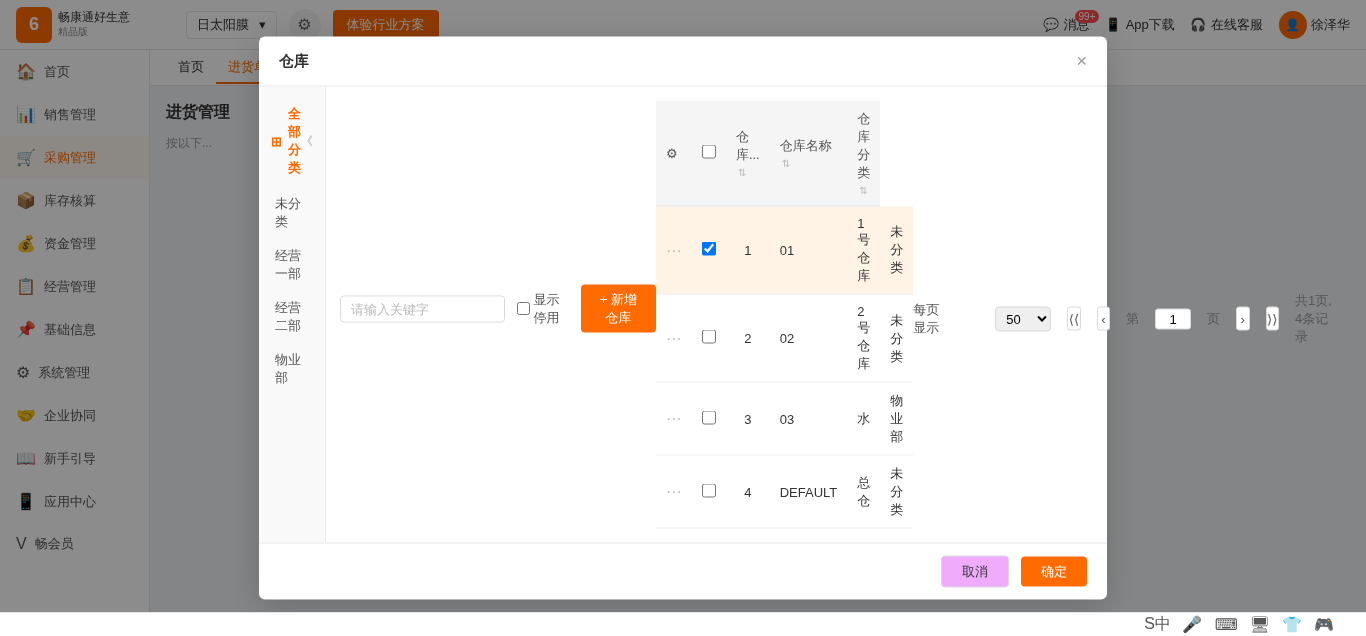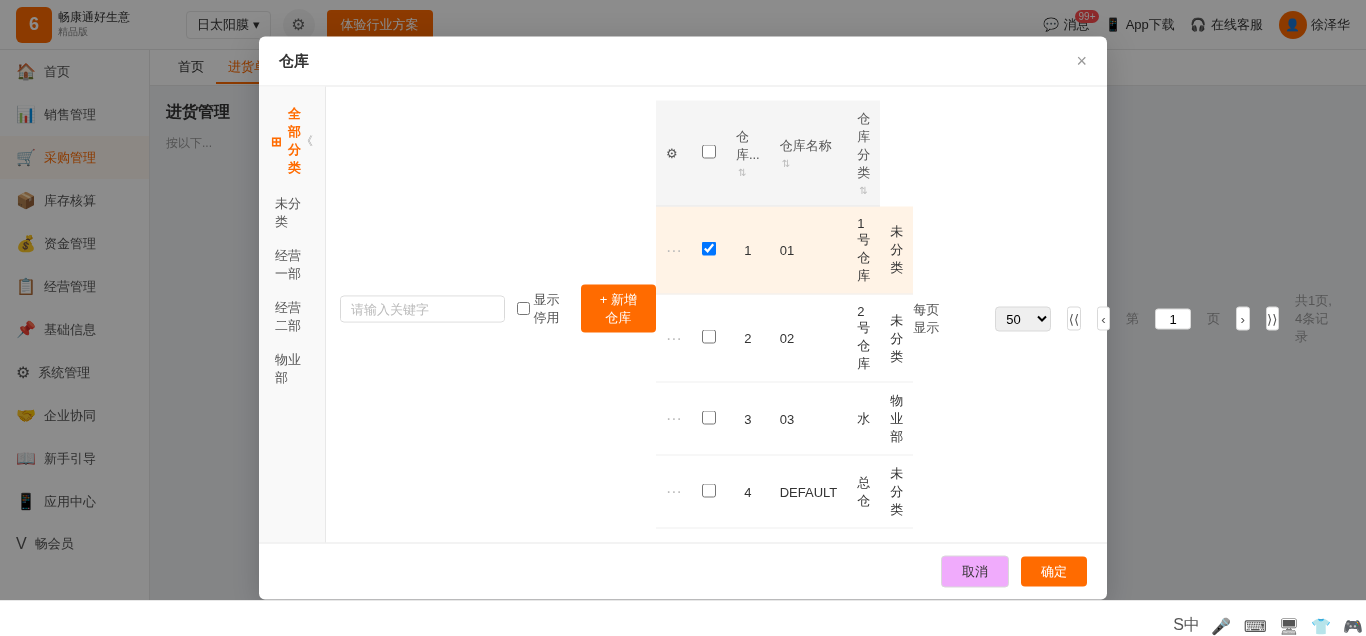--- a/index.html
+++ b/index.html
@@ -32,21 +32,21 @@
     .logo-badge { font-size: 10px; color: #888; }
 
     .header-center {
       flex: 1;
       display: flex;
       align-items: center;
       gap: 12px;
       padding-left: 20px;
     }
     .store-selector {
-      display: flex; align-items: center; gap: 4px;
+      display: flex; align-items: center; gap: 10px;
       color: #333; cursor: pointer; font-size: 13px;
       border: 1px solid #e8e8e8; border-radius: 4px; padding: 4px 10px;
     }
     .settings-btn {
       width: 32px; height: 32px;
       background: #f5f5f5; border-radius: 50%;
       display: flex; align-items: center; justify-content: center;
       cursor: pointer; color: #666; font-size: 16px;
     }
     .trial-btn {
@@ -223,24 +223,24 @@
       padding: 6px 20px; border: 1px solid #d9d9d9; border-radius: 4px;
       background: #f0abfc; cursor: pointer; font-size: 13px; color: #333;
     }
     .btn-confirm {
       padding: 6px 20px; border: none; border-radius: 4px;
       background: #ff6b00; color: #fff; cursor: pointer; font-size: 13px;
     }
 
     
     .status-bar {
-      position: fixed; bottom: 0; left: 0; right: 0; height: 36px;
+      position: fixed; bottom: 0; left: 0; right: 0; height: 24px;
       background: #fff; border-top: 1px solid #e8e8e8;
-      display: flex; align-items: flex-end; justify-content: flex-end;
-      padding: 0 3px; gap: 12px; z-index: 300;
+      display: flex; align-items: center; justify-content: flex-end;
+      padding: 0 32px; gap: 12px; z-index: 300;
     }
     .status-bar-icon { font-size: 16px; cursor: pointer; color: #555; }
   </style>
 </head>
 <body>
 
 <div class="top-header">
   <div class="logo-area">
     <div class="logo-icon">
       <span>6</span>

